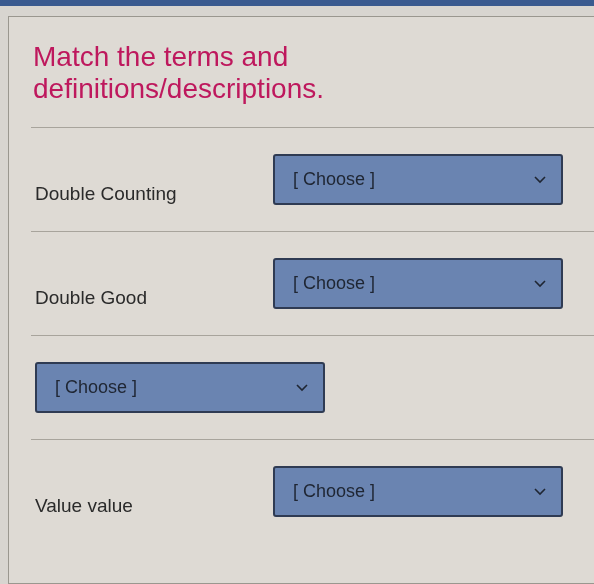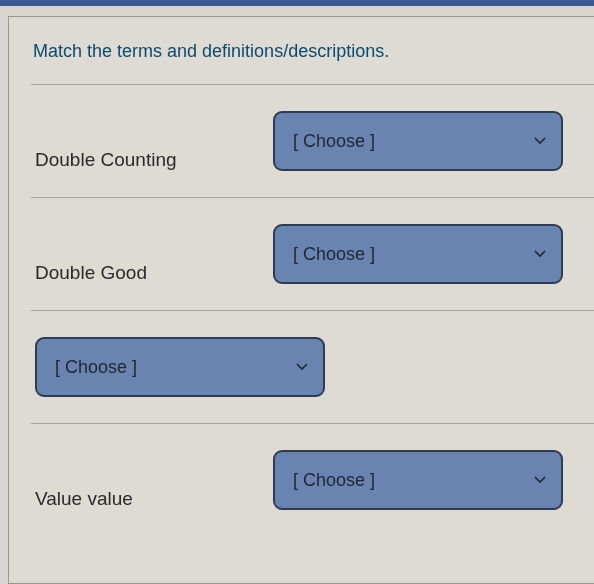--- a/index.html
+++ b/index.html
@@ -23,22 +23,22 @@
     right: 0;
     top: 16px;
     bottom: 0;
     border-left: 1px solid #9a978f;
     border-top: 1px solid #9a978f;
     border-bottom: 1px solid #9a978f;
     background: #dedad4;
     padding: 24px 0 0 0;
   }
   .instruction {
-    font-size: 18px;
-    color: #0c4a6e;
+    font-size: 28px;
+    color: #be185d;
     padding: 0 24px 22px 24px;
   }
   .rows-top-rule {
     height: 1px;
     background: #a8a49c;
     margin-left: 22px;
   }
   .match-row {
     display: flex;
     align-items: flex-end;
@@ -48,24 +48,24 @@
   }
   .match-row:last-child { border-bottom: none; }
   .term {
     width: 238px;
     font-size: 19px;
     color: #2a2a2a;
     padding-top: 4px;
   }
   .dropdown {
     width: 290px;
-    height: 60px;
+    height: 51px;
     background: #6a84b1;
     border: 2px solid #2f3b53;
-    border-radius: 9px;
+    border-radius: 3px;
     display: flex;
     align-items: center;
     justify-content: space-between;
     padding: 0 14px 0 18px;
     cursor: pointer;
   }
   .dropdown .placeholder {
     font-size: 18px;
     color: #1f2633;
   }

